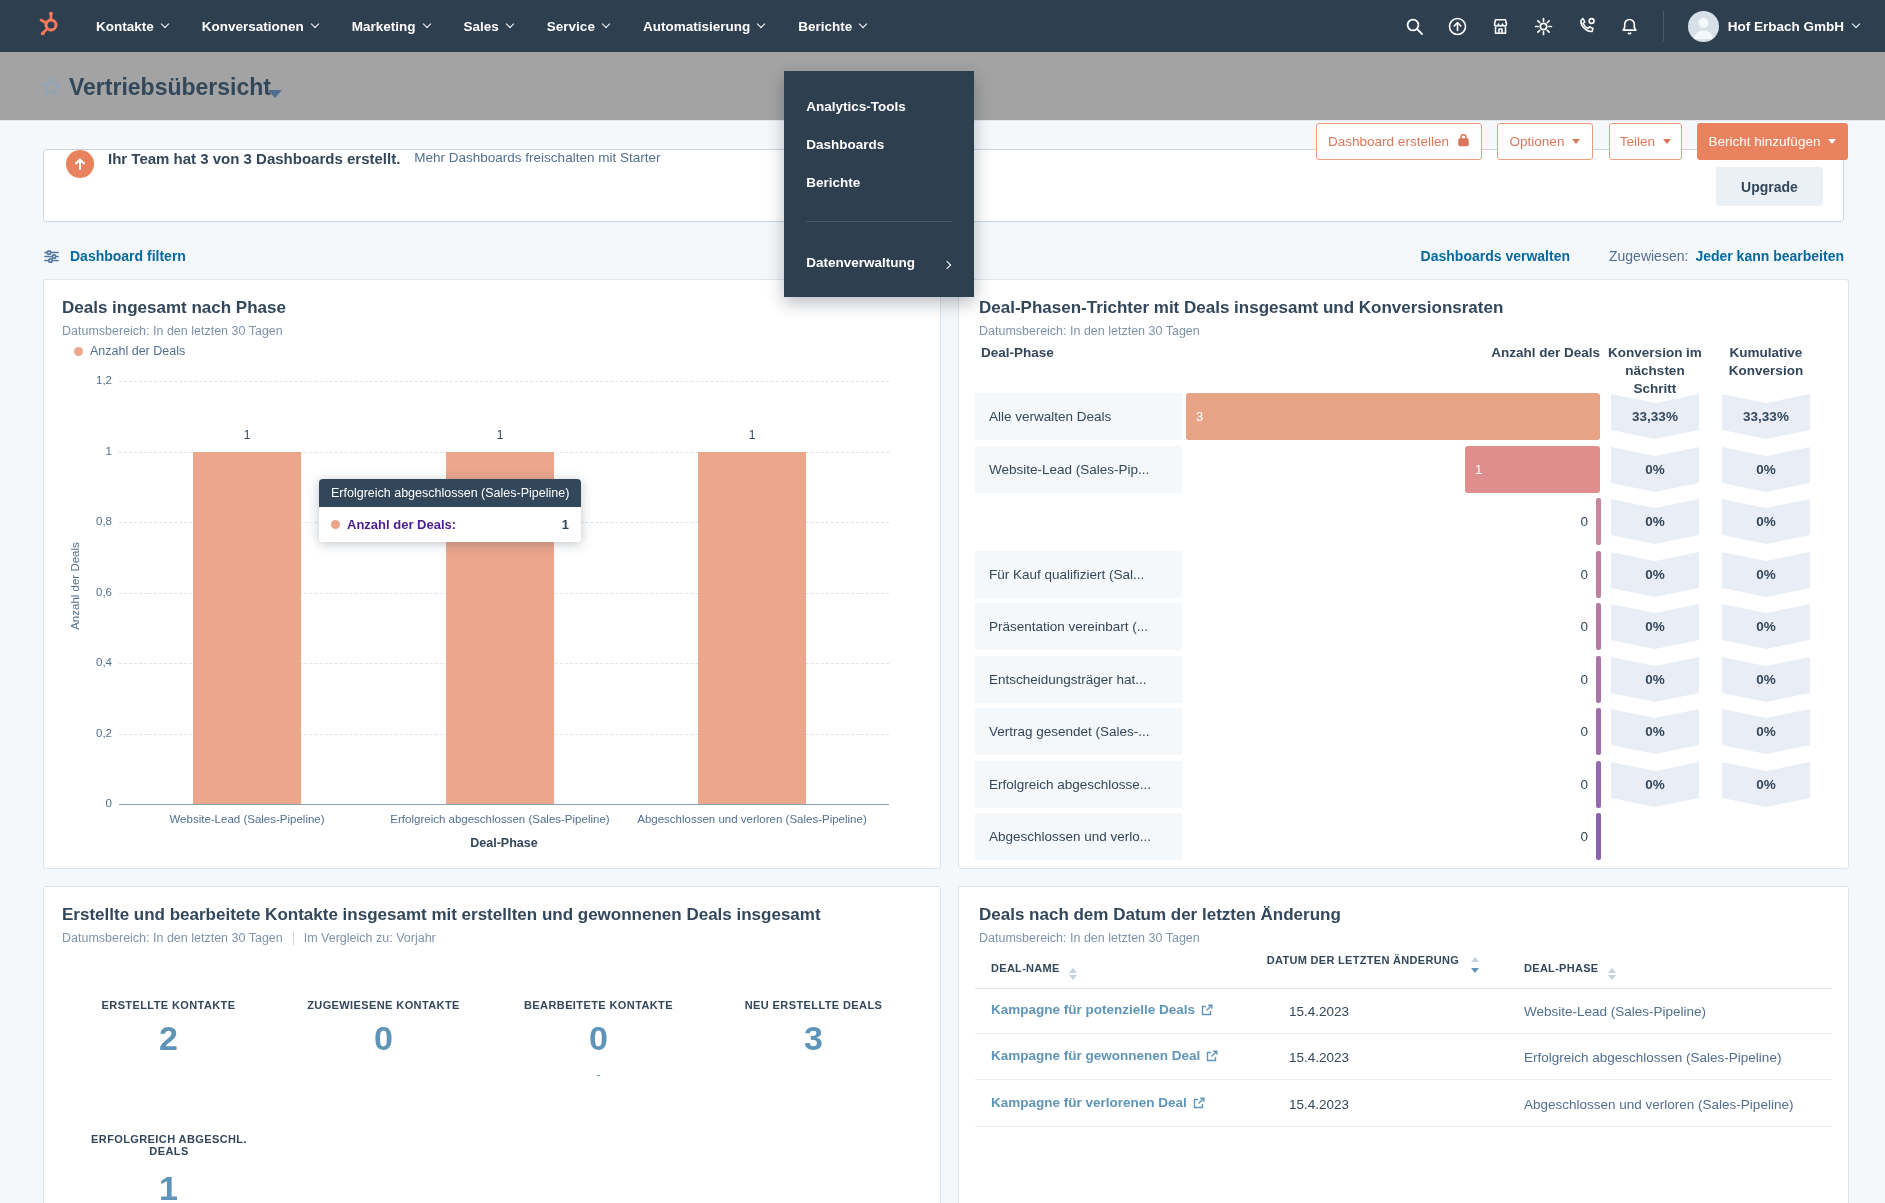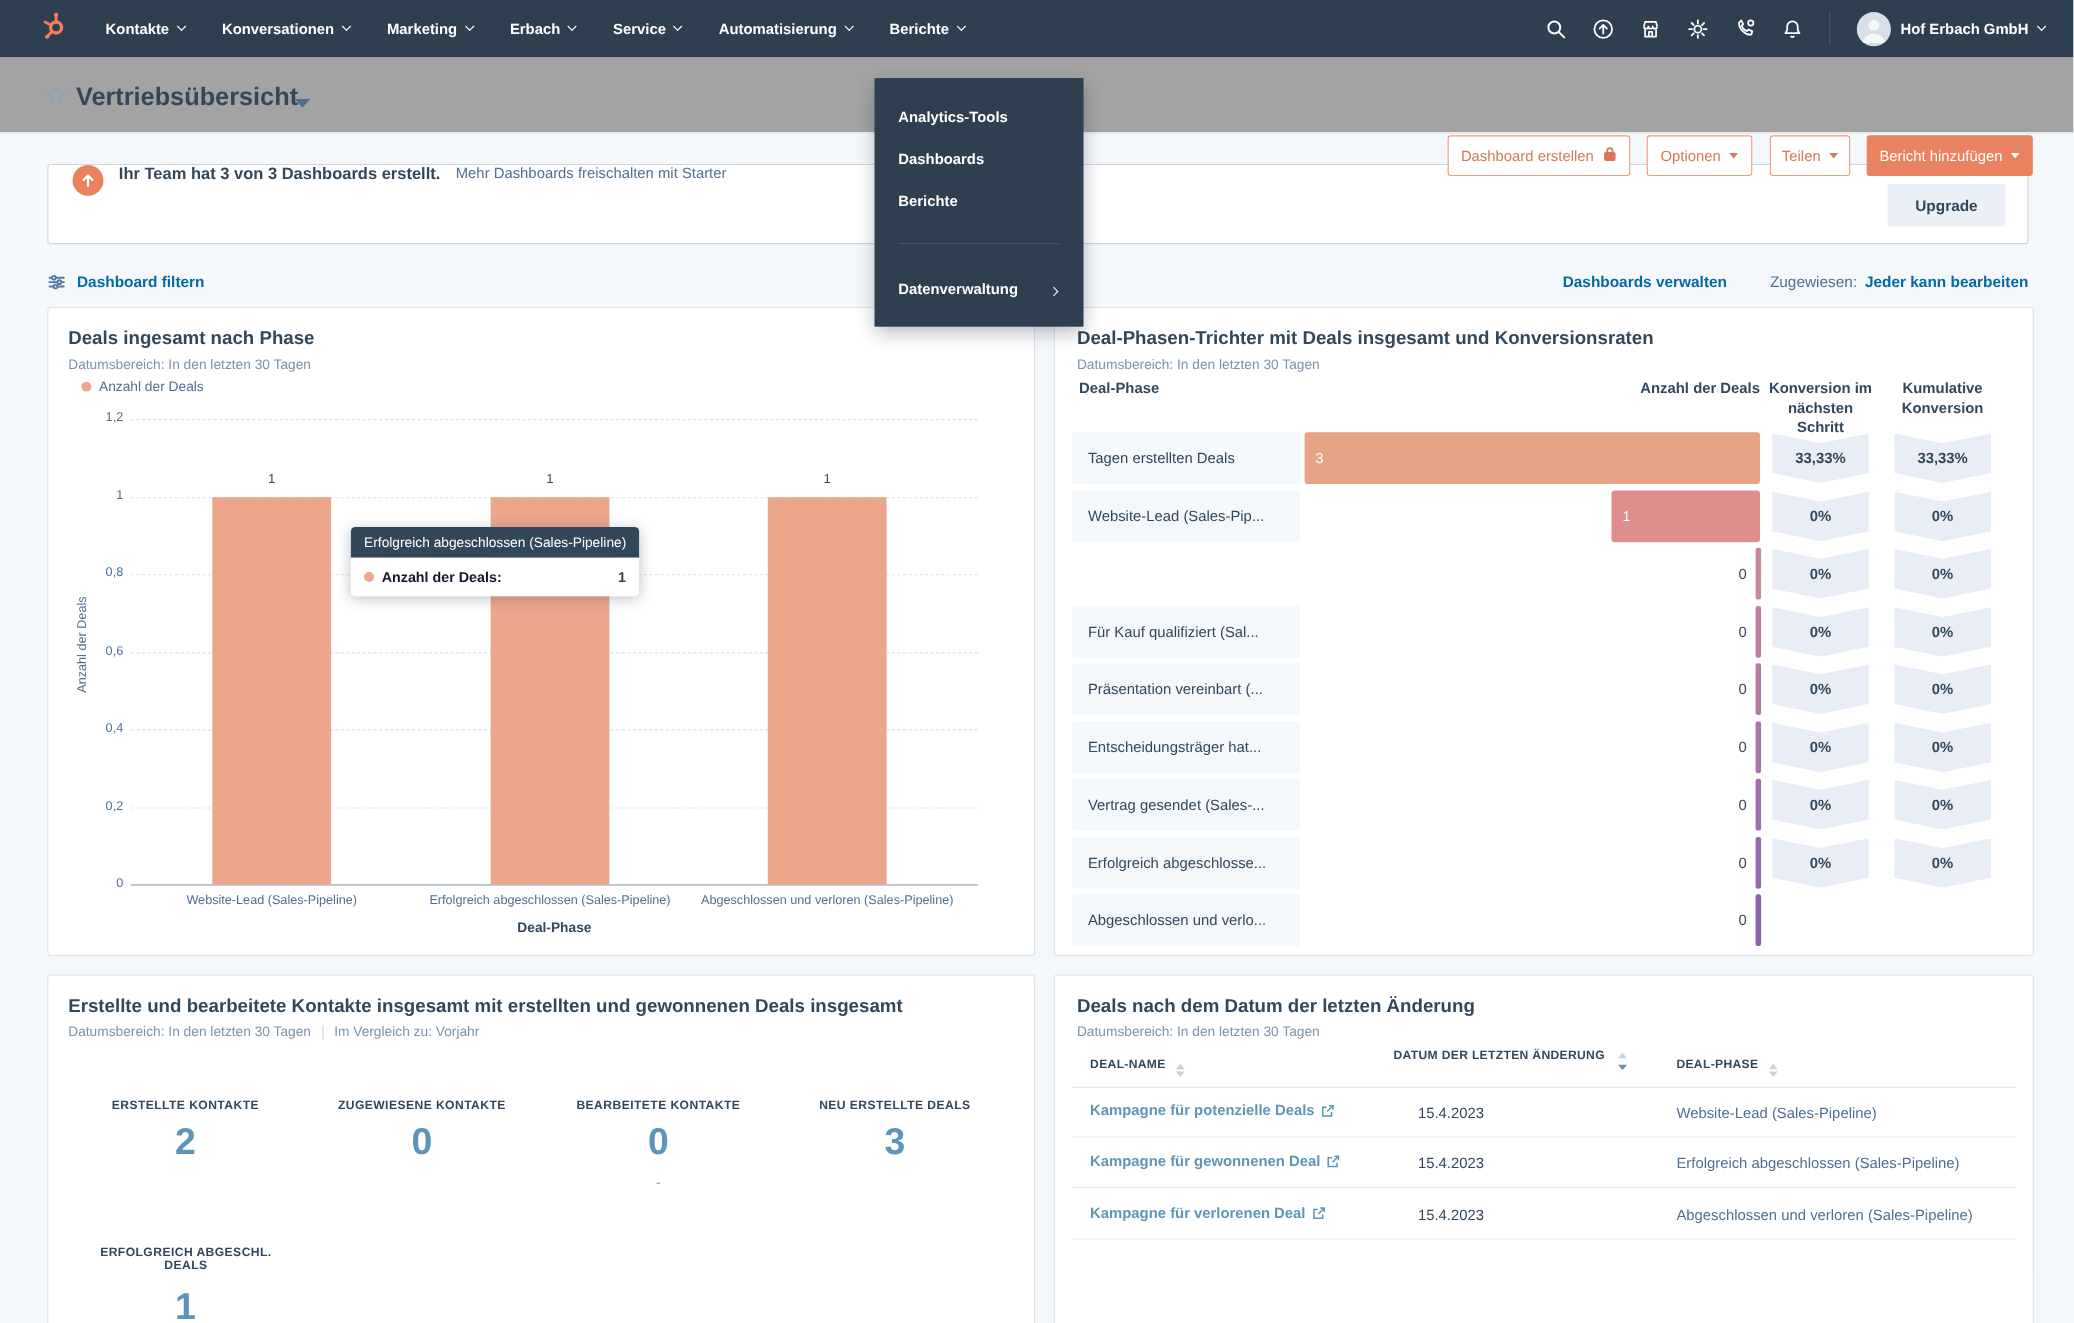--- a/index.html
+++ b/index.html
@@ -87,21 +87,21 @@
   .xlabel { position: absolute; top: 533px; width: 280px; text-align: center; font-size: 11.5px; color: #516f90; }
   .x-title { position: absolute; left: 75px; top: 556px; width: 770px; text-align: center;
              font-size: 12.5px; font-weight: 700; color: #33475b; }
   .tooltip { position: absolute; left: 275px; top: 199px; width: 262px; z-index: 6;
              border-radius: 4px; box-shadow: 0 2px 12px rgba(45,62,80,.3); }
   .tt-head { background: #33475b; color: #fff; font-size: 12.5px; padding: 7px 12px;
              border-radius: 4px 4px 0 0; white-space: nowrap; }
   .tt-body { background: #fff; padding: 10px 12px; display: flex; align-items: center; gap: 7px;
              border-radius: 0 0 4px 4px; font-size: 13px; }
   .tt-body .dot { width: 9px; height: 9px; border-radius: 50%; background: #eba68c; }
-  .tt-label { font-weight: 700; color: #0f172a; }
+  .tt-label { font-weight: 700; color: #4c1d95; }
   .tt-val { margin-left: auto; font-weight: 600; color: #33475b; }
 
   
   .fh { position: absolute; top: 64px; font-size: 13.5px; font-weight: 700; color: #33475b; line-height: 18px; }
   .f-row { position: absolute; left: 0; width: 891px; height: 47px; }
   .f-label { position: absolute; left: 16px; width: 207px; height: 47px; background: #f5f8fa;
              display: flex; align-items: center; padding-left: 14px; font-size: 13.5px; color: #33475b; }
   .f-bar { position: absolute; top: 0; height: 47px; border-radius: 3px; display: flex;
            align-items: center; padding-left: 10px; color: #fff; font-size: 13px; }
   .f-zero { position: absolute; left: 227px; width: 402px; height: 47px; display: flex;
@@ -154,21 +154,21 @@
     </div>
     <div class="nav-item">
       <span>Konversationen</span>
         <span class="chev"></span>
     </div>
     <div class="nav-item">
       <span>Marketing</span>
         <span class="chev"></span>
     </div>
     <div class="nav-item">
-      <span>Erbach</span>
+      <span>Sales</span>
         <span class="chev"></span>
     </div>
     <div class="nav-item">
       <span>Service</span>
         <span class="chev"></span>
     </div>
     <div class="nav-item">
       <span>Automatisierung</span>
         <span class="chev"></span>
     </div>
@@ -357,21 +357,21 @@
 <div class="card" style="left:958px;top:279px;width:891px;height:590px">
   <div class="c-title" style="left:20px">Deal-Phasen-Trichter mit Deals insgesamt und Konversionsraten</div>
   <div class="c-sub" style="left:20px">Datumsbereich: In den letzten 30 Tagen</div>
 
   <div class="fh" style="left:22px">Deal-Phase</div>
   <div class="fh" style="left:441px;width:200px;text-align:right">Anzahl der Deals</div>
   <div class="fh" style="left:646px;width:100px;text-align:center">Konversion im nächsten Schritt</div>
   <div class="fh" style="left:757px;width:100px;text-align:center">Kumulative Konversion</div>
 
   <div class="f-row" style="top:113px">
-    <div class="f-label">Tagen erstellten Deals</div>
+    <div class="f-label">Alle verwalten Deals</div>
     <div class="f-bar" style="left:227px;width:414px;background:#e6a385">
       <span>3</span>
       </div>
     <div class="f-badge" style="left:652px">
         <span>33,33%</span>
       </div>
     <div class="f-badge" style="left:763px">
         <span>33,33%</span>
       </div>
   </div>

